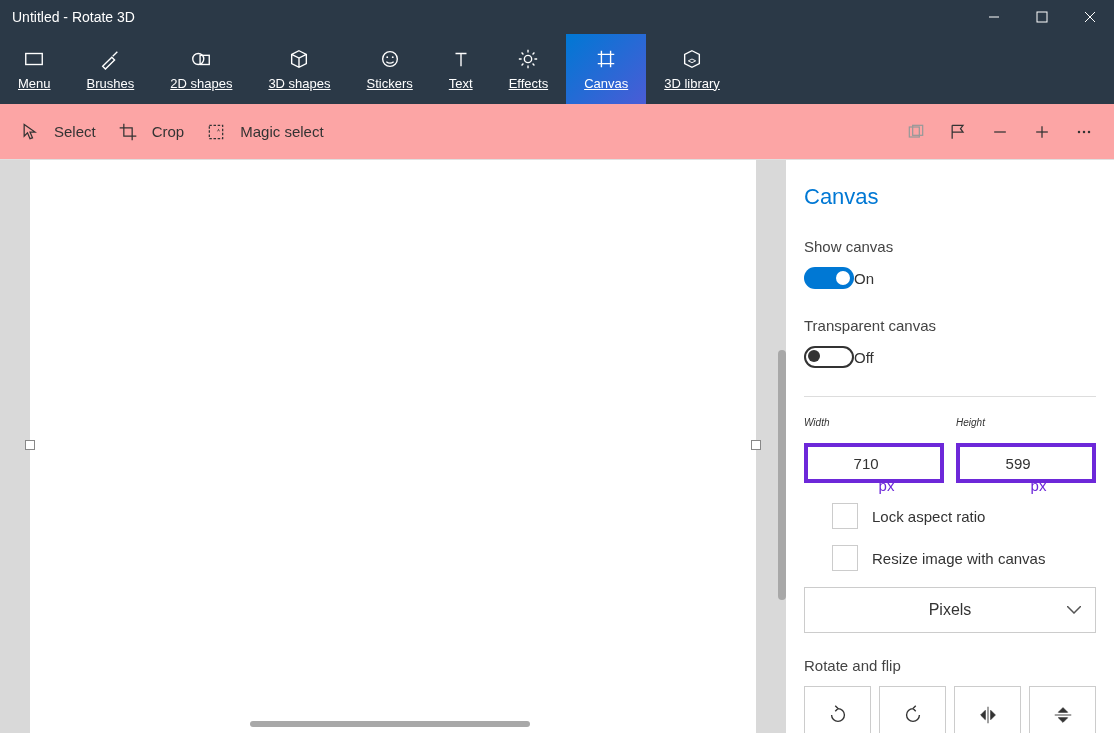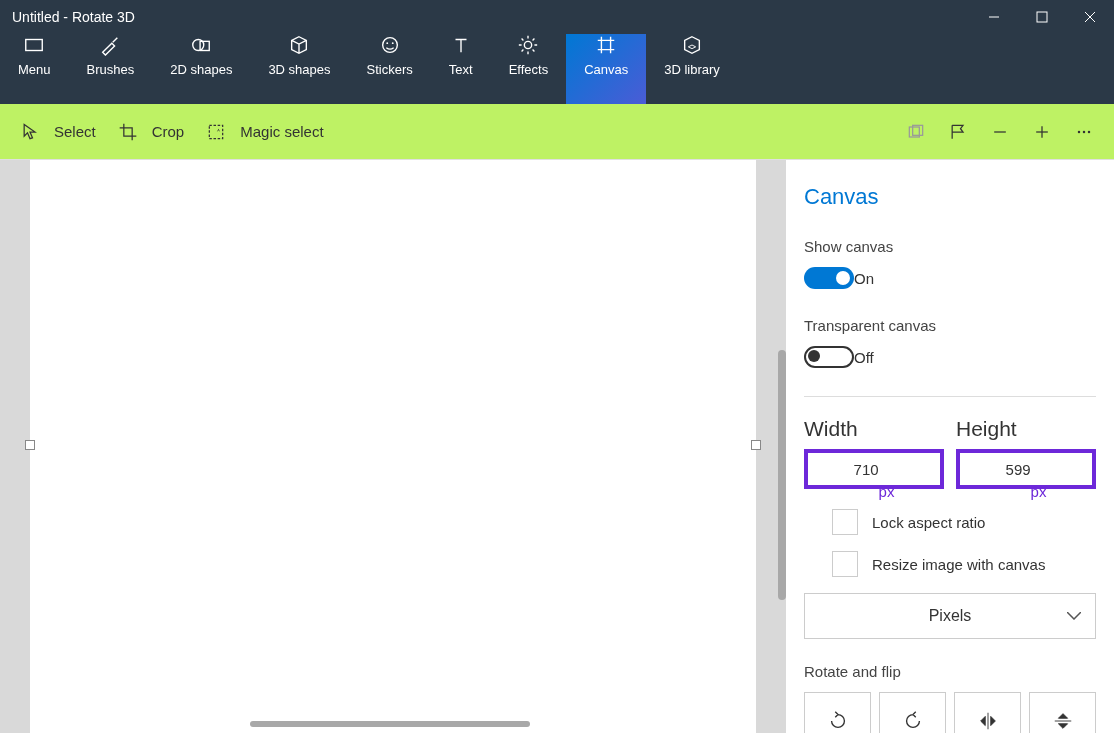--- a/index.html
+++ b/index.html
@@ -6,29 +6,29 @@
   body { width: 1114px; height: 733px; background: #f0f0f0; overflow: hidden; }
   
   
   .titlebar { height: 34px; background: #2b3947; display: flex; align-items: center; color: #fff; font-size: 14px; padding-left: 12px; justify-content: space-between; }
   .titlebar .title { font-weight: 400; }
   .win-controls { display: flex; }
   .win-btn { width: 48px; height: 34px; display: flex; align-items: center; justify-content: center; color: #fff; }
   
   
   .top-toolbar { height: 70px; background: #2b3947; display: flex; align-items: stretch; color: #fff; }
-  .top-item { display: flex; flex-direction: column; align-items: center; justify-content: flex-start; gap: 6px; font-size: 13px; padding: 0 18px; cursor: pointer; }
+  .top-item { display: flex; flex-direction: column; align-items: center; justify-content: center; gap: 6px; font-size: 13px; padding: 0 18px; cursor: pointer; text-decoration: underline; }
   .top-item.active { background: linear-gradient(135deg, #0078d4, #4b5cd6); }
   .top-item.disabled { opacity: 0.45; }
   .top-item svg { width: 22px; height: 22px; }
   .top-right { margin-left: auto; display: flex; align-items: stretch; }
   .top-arrow { width: 42px; display:flex; align-items:center; justify-content:center; border-left:1px solid rgba(255,255,255,0.12); }
   
   
-  .sub-toolbar { height: 56px; background: #bef264; border-bottom: 1px solid #e0e0e0; display: flex; align-items: center; gap: 22px; padding: 0 20px; color: #333; font-size: 15px; }
+  .sub-toolbar { height: 56px; background: #fca5a5; border-bottom: 1px solid #e0e0e0; display: flex; align-items: center; gap: 22px; padding: 0 20px; color: #333; font-size: 15px; }
   .sub-item { display: flex; align-items: center; gap: 14px; cursor: pointer; }
   .sub-item svg { width: 20px; height: 20px; }
   .sub-icon-only { cursor: pointer; display:flex; align-items:center; }
   .sub-icon-only svg { width: 20px; height: 20px; }
   .spacer { flex: 1; }
   
   
   .main { display: flex; height: calc(733px - 34px - 70px - 56px); }
   .canvas-area { flex: 1; background: #d9d9d9; position: relative; display: flex; }
   .canvas-inner { background: #fff; margin: 0 30px; flex:1; position: relative; }
@@ -46,21 +46,21 @@
   .toggle { width: 50px; height: 22px; border-radius: 11px; position: relative; cursor: pointer; }
   .toggle.on { background: #0078d4; }
   .toggle.off { background: #fff; border: 2px solid #333; }
   .toggle .knob { width: 14px; height: 14px; border-radius: 50%; position: absolute; top: 4px; }
   .toggle.on .knob { background: #fff; right: 4px; }
   .toggle.off .knob { background: #333; left: 2px; top:2px; width:12px; height:12px; }
   .toggle-row span { font-size: 15px; }
   .divider { border: none; border-top: 1px solid #ddd; margin: 6px 0 20px; }
   .size-row { display: flex; gap: 12px; margin-bottom: 20px; }
   .size-col { flex: 1; }
-  .size-col label { font-size: 21px; display:block; margin-bottom: 8px; }
+  .size-col label { font-size: 10px; display:block; margin-bottom: 15px; font-style: italic; }
   .size-input { width: 100%; height: 40px; border: 4px solid #6d28d9; display:flex; align-items:center; justify-content:center; font-size:15px; }
   .size-unit { color:#6d28d9;margin-top:44px; }
   .check-row { display: flex; align-items: center; gap: 14px; font-size: 15px; margin-bottom: 16px; padding-left: 28px; }
   .checkbox { width: 26px; height: 26px; border: 1px solid #ccc; background:#fff; cursor:pointer; }
   .dropdown { width: 100%; height: 46px; border: 1px solid #ccc; display:flex; align-items:center; justify-content:center; font-size:16px; position:relative; margin: 10px 0 24px; cursor:pointer; }
   .dropdown svg { position:absolute; right:14px; }
   .rotate-row { display:flex; gap:8px; }
   .rotate-btn { flex:1; height:58px; border:1px solid #ccc; display:flex; align-items:center; justify-content:center; cursor:pointer; }
   .rotate-btn svg { width:22px; height:22px; }
 </style>

